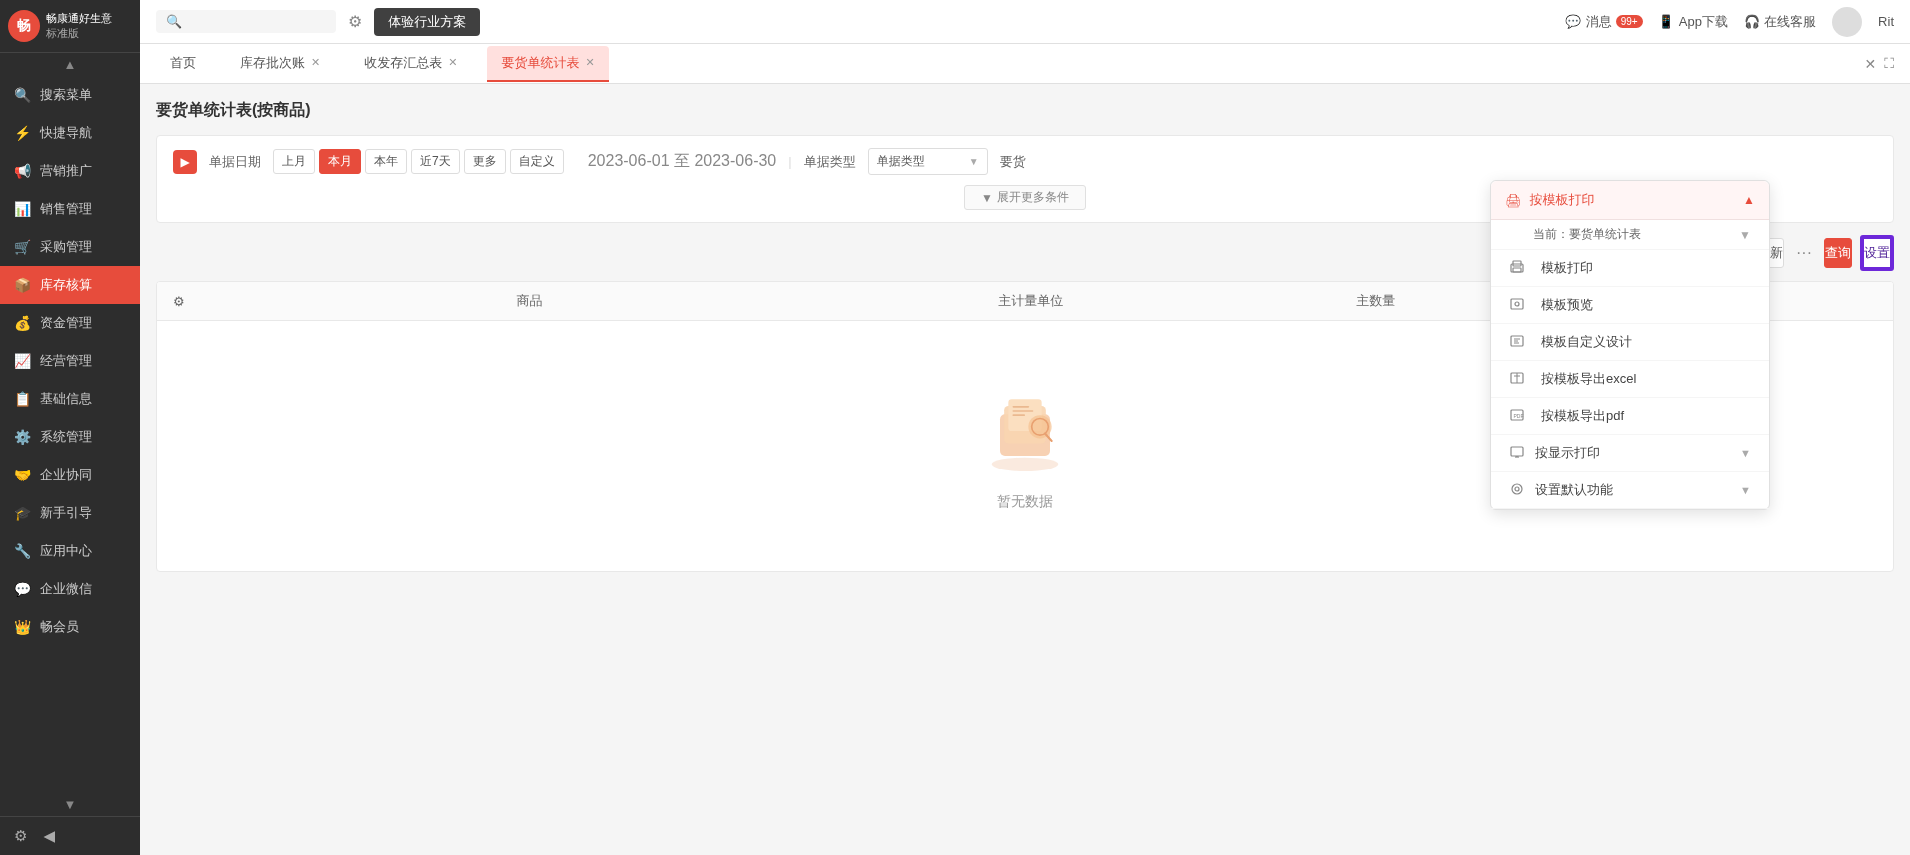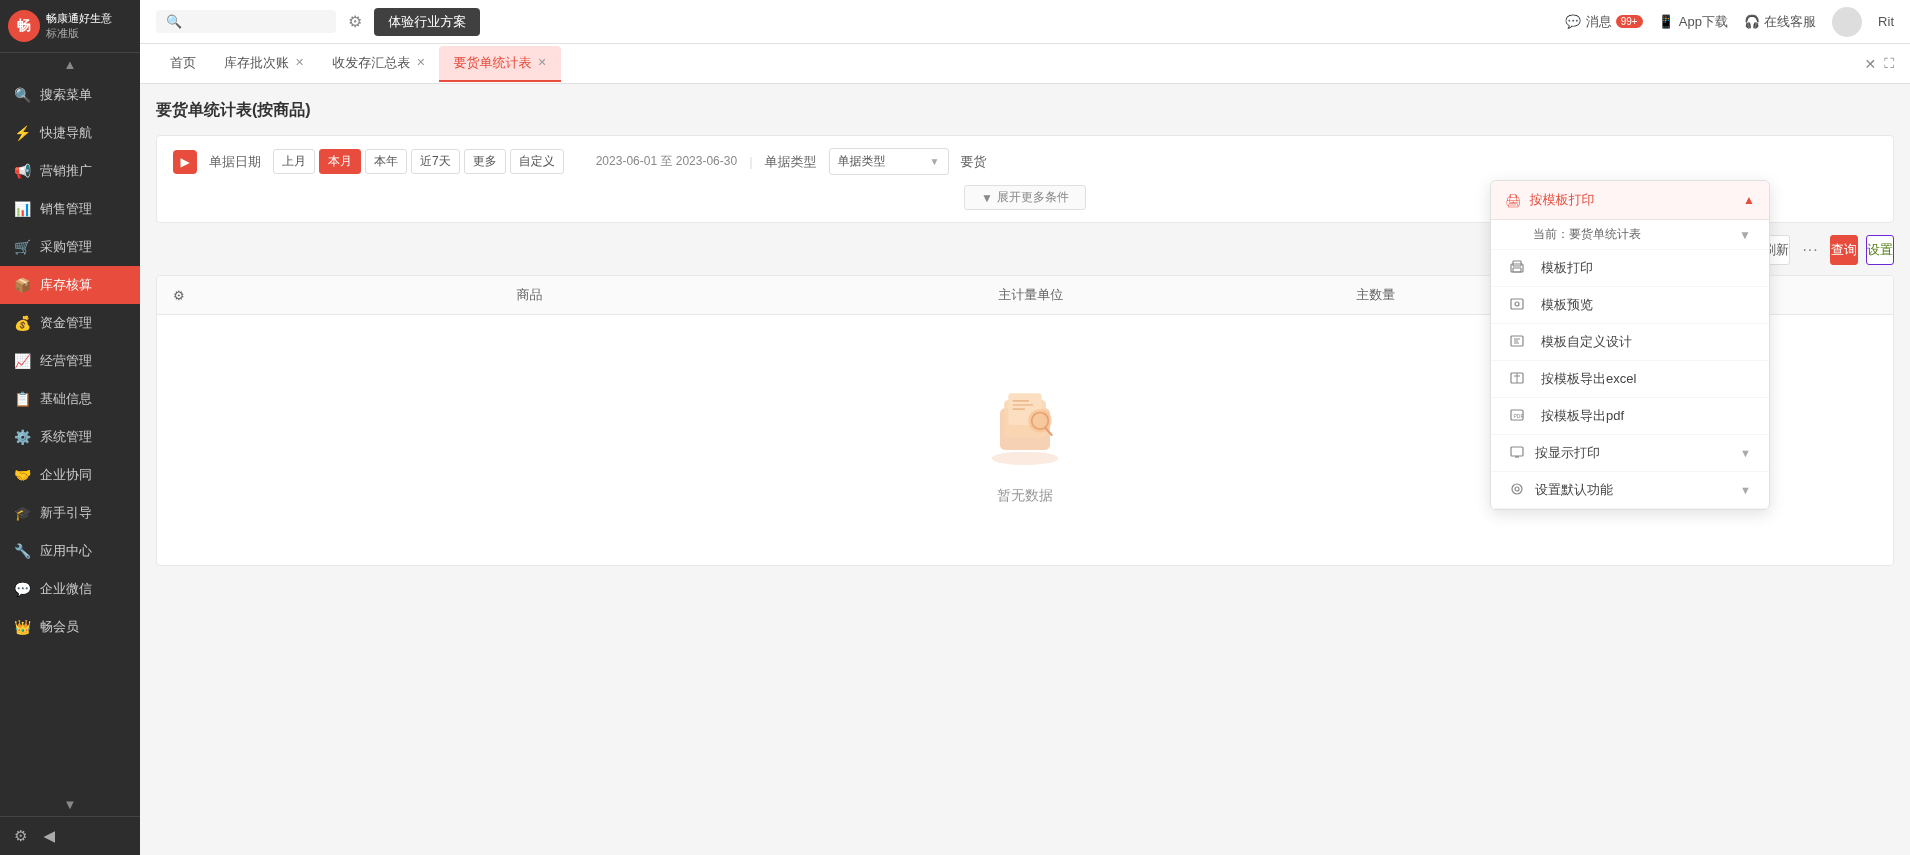--- a/index.html
+++ b/index.html
@@ -107,21 +107,21 @@
     }
 
     
     .tabs-bar {
       background: #fff;
       border-bottom: 1px solid #e0e0e0;
       display: flex;
       align-items: center;
       padding: 0 16px;
       height: 40px;
-      gap: 0;
+      gap: 16px;
       flex-shrink: 0;
     }
     .tab {
       padding: 8px 14px;
       cursor: pointer;
       font-size: 13px;
       color: #555;
       display: flex; align-items: center; gap: 6px;
       border-bottom: 2px solid transparent;
       white-space: nowrap;
@@ -167,21 +167,21 @@
     }
     .filter-label { color: #666; font-size: 13px; white-space: nowrap; }
     .date-btns { display: flex; align-items: center; gap: 4px; }
     .date-btn {
       padding: 3px 8px; border-radius: 3px; border: 1px solid #ddd;
       cursor: pointer; font-size: 12px; color: #555; background: #fff;
     }
     .date-btn.active {
       background: #e74c3c; color: white; border-color: #e74c3c;
     }
-    .date-range { font-size: 12px; color: #888; margin-left: 20px; }
+    .date-range { font-size: 16px; color: #888; margin-left: 12px; }
     .filter-separator { color: #ddd; }
     .filter-select {
       border: 1px solid #ddd; border-radius: 3px; padding: 4px 8px;
       font-size: 12px; color: #555; background: #fff; cursor: pointer;
       display: flex; align-items: center; gap: 4px; min-width: 120px;
     }
     .expand-more {
       text-align: center; margin-top: 10px;
     }
     .expand-more-btn {
@@ -198,21 +198,21 @@
       padding: 5px 0; cursor: pointer; font-size: 13px; color: #555;
       display: flex; align-items: center; gap: 4px;
     }
     .action-btn.print-active {
       background: #ffe9e8; border-color: #e74c3c; color: #e74c3c;
     }
     .action-btn.primary {
       background: #e74c3c; color: white; border-color: #e74c3c;
     }
     .action-btn.secondary {
-      border: 1px solid #6d28d9; color: #4d7c0f;
+      border: 4px solid #6d28d9; color: #4c1d95;
     }
     .action-btn .chevron { font-size: 10px; }
     .dots-btn { cursor: pointer; color: #888; font-size: 16px; padding: 0 4px; }
 
     
     .data-table {
       background: #fff; border: 1px solid #e8e8e8; border-radius: 4px; overflow: hidden;
     }
     .table-header {
       display: flex; align-items: center; background: #fafafa; border-bottom: 1px solid #e8e8e8;

